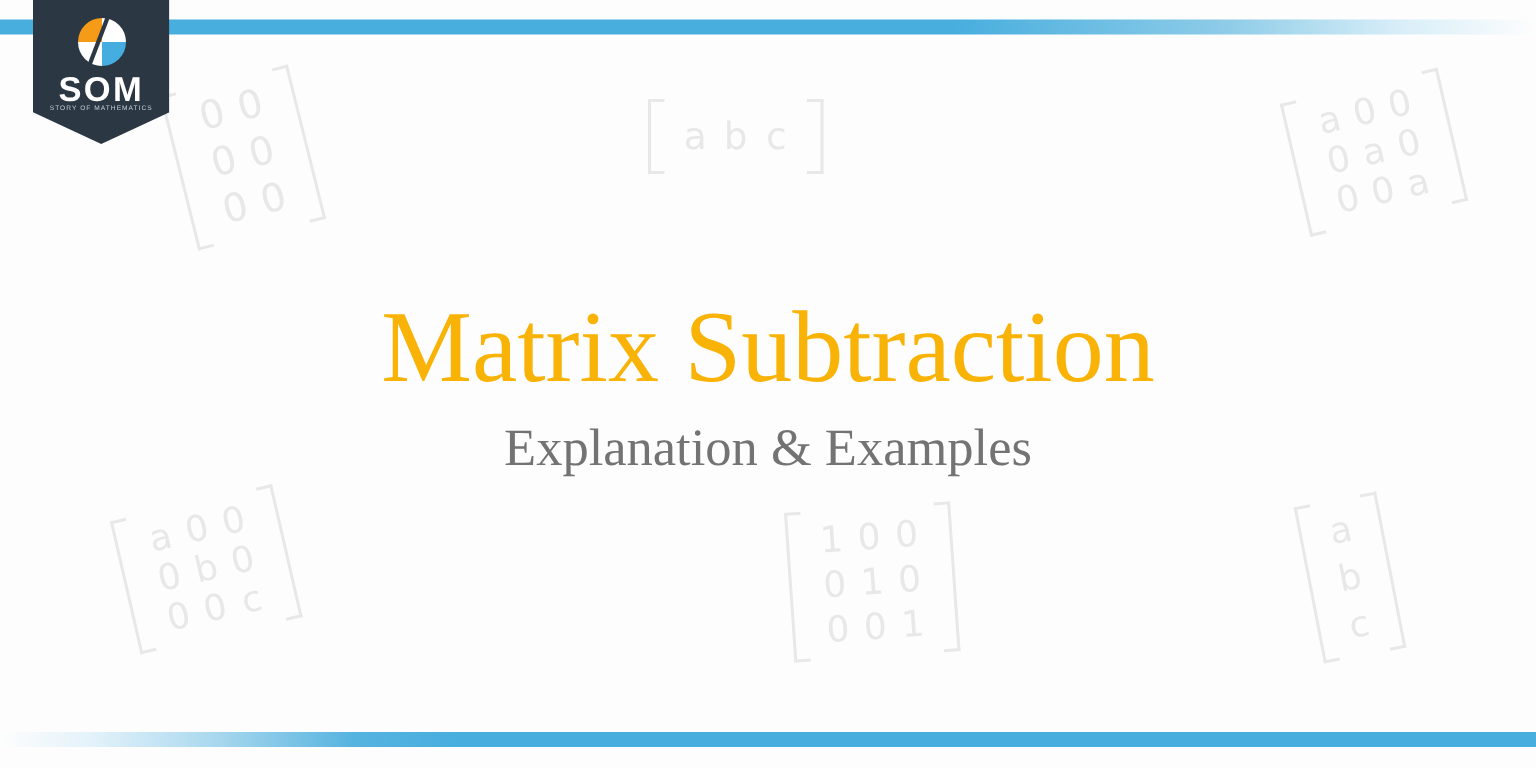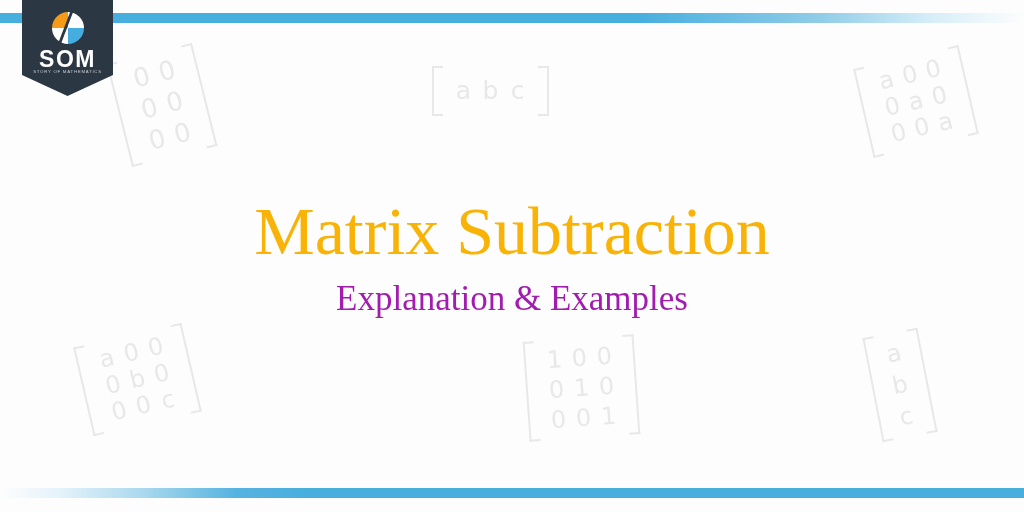--- a/index.html
+++ b/index.html
@@ -113,21 +113,21 @@
     color: #f9b307;
     font-family: "Liberation Serif", serif;
     font-size: 68px;
     line-height: 1;
     letter-spacing: 0px;
     margin: 0 0 16px 0;
     font-weight: normal;
     white-space: nowrap;
   }
   .page-subtitle {
-    color: #a21caf;
+    color: #737373;
     font-family: "Liberation Serif", serif;
     font-size: 35px;
     line-height: 1;
     margin: 0;
     font-weight: normal;
     white-space: nowrap;
   }
 
   
   .wm {

